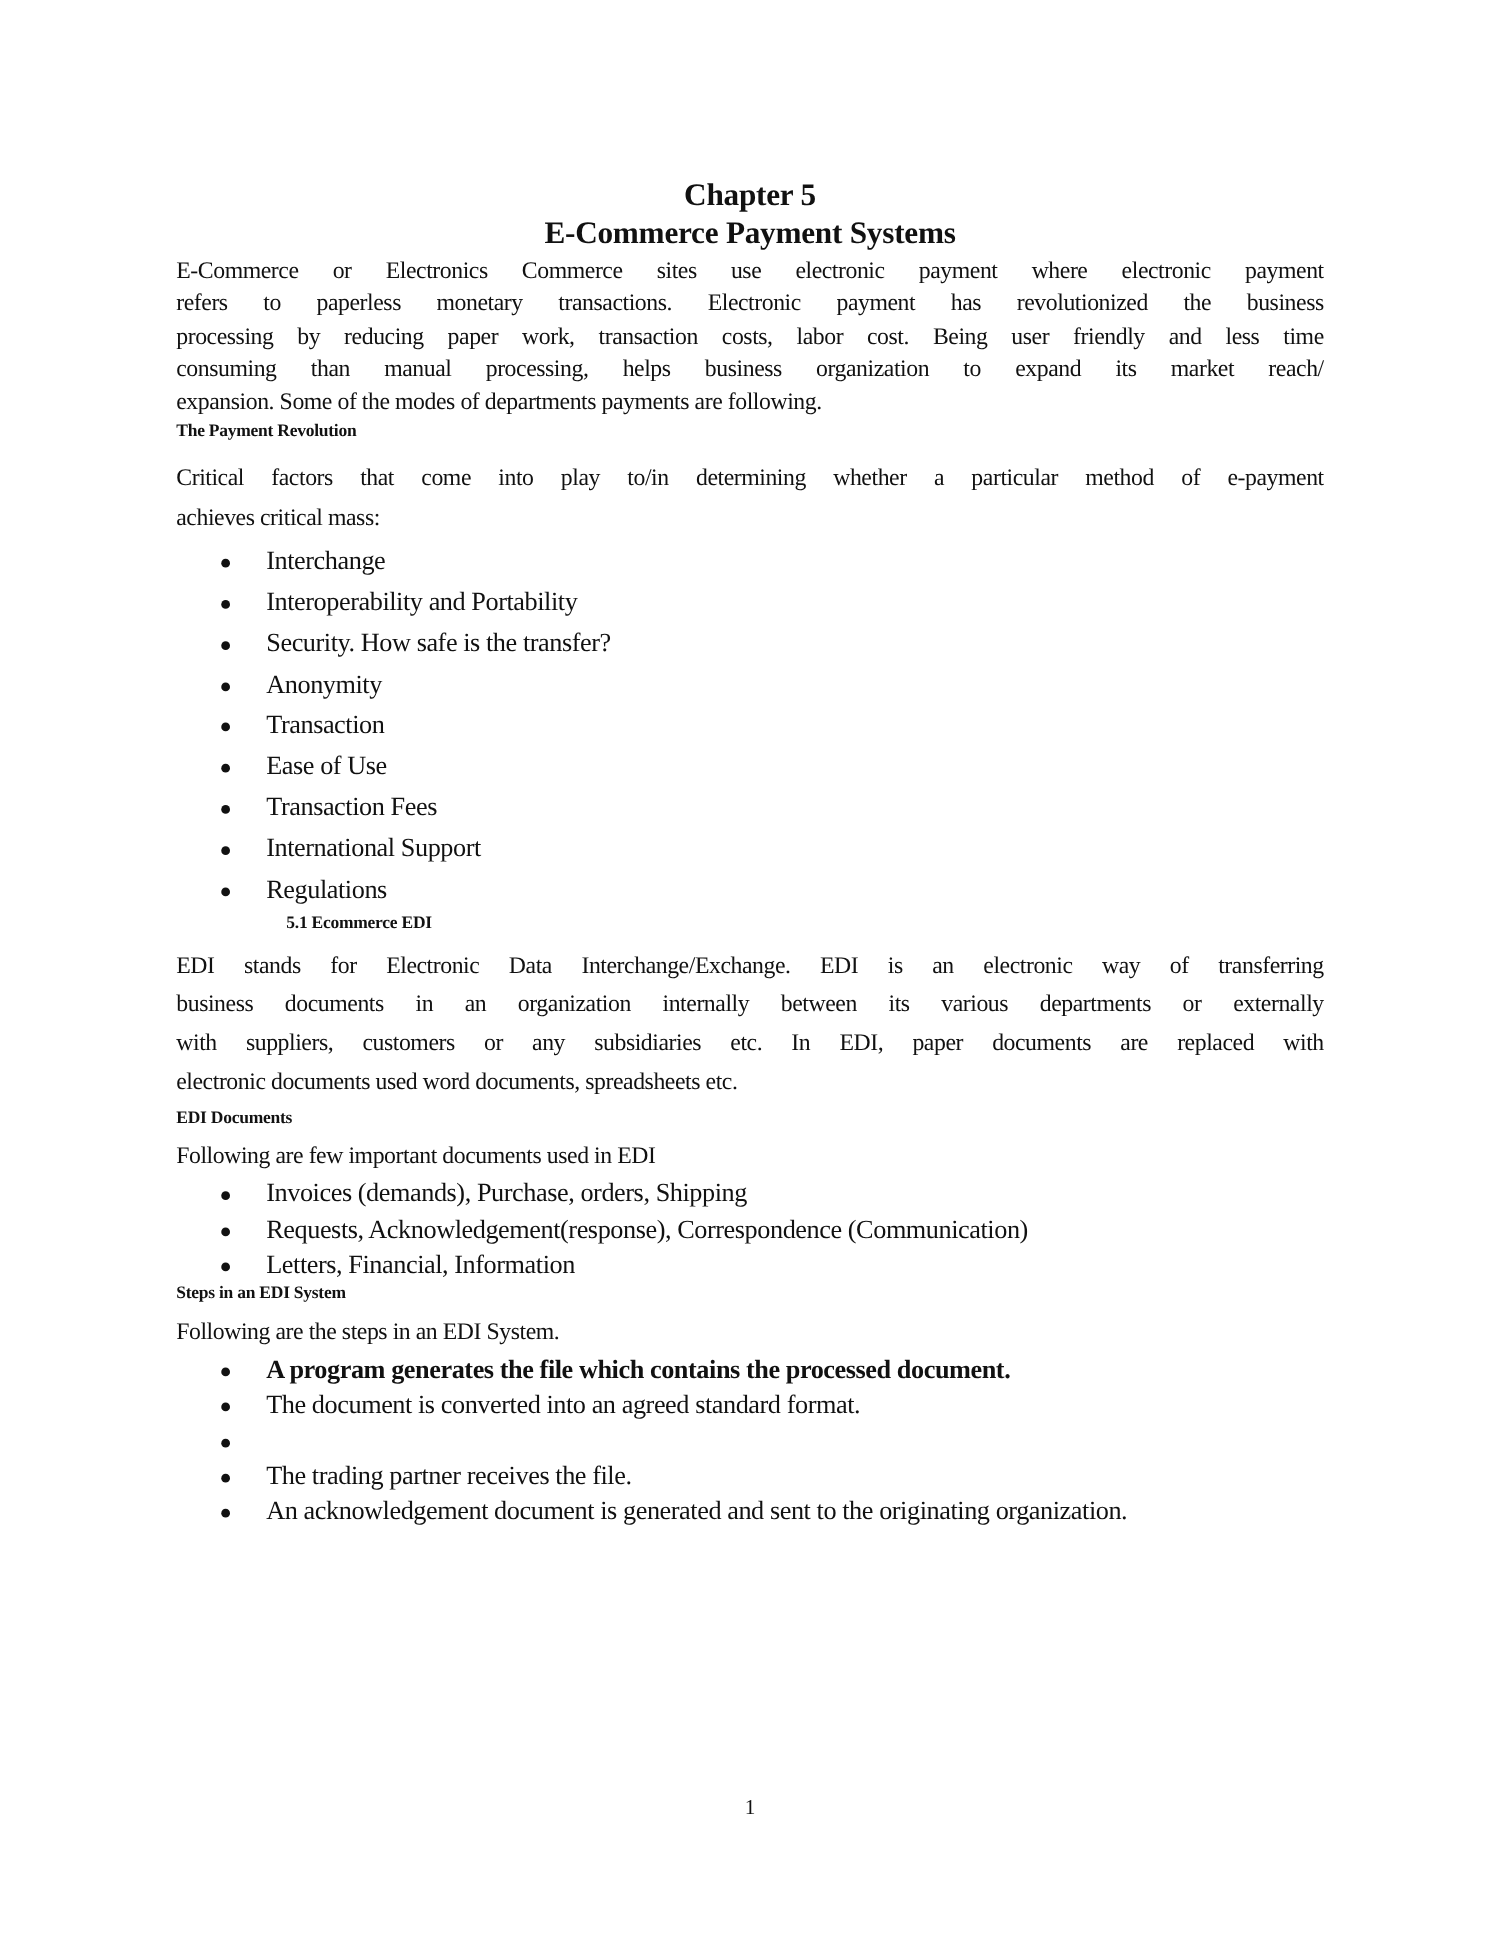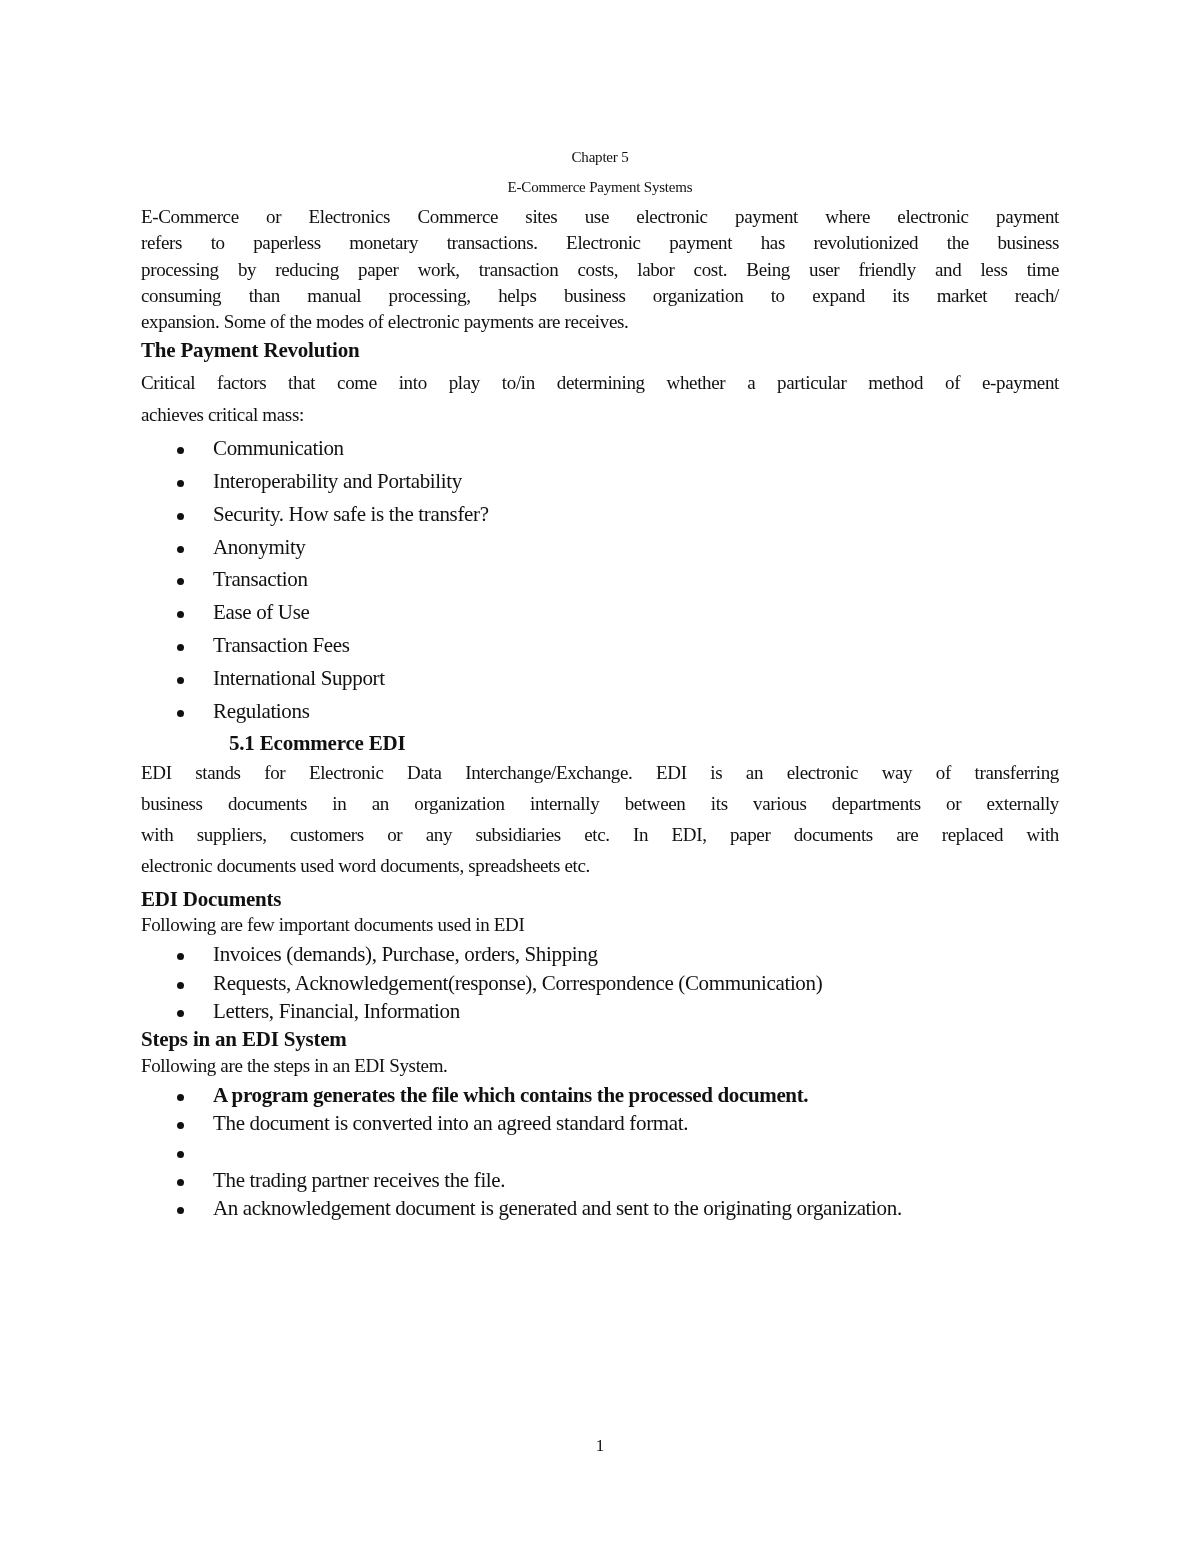--- a/index.html
+++ b/index.html
@@ -19,42 +19,42 @@
       position: absolute;
       left: 141px;
       top: 0;
       width: 918px;
     }
     .title {
       position: absolute;
       left: 0;
       width: 918px;
       text-align: center;
-      font-weight: normal;
-      font-size: 15px;
+      font-weight: bold;
+      font-size: 25px;
       line-height: 26px;
       letter-spacing: -0.2px;
     }
     .line-block {
       position: absolute;
       left: 0;
       width: 918px;
       font-size: 19px;
       letter-spacing: -0.35px;
       white-space: nowrap;
     }
     .justify {
       text-align: justify;
       text-align-last: justify;
     }
     .heading {
       position: absolute;
       left: 0;
       font-weight: bold;
-      font-size: 21px;
+      font-size: 14px;
       letter-spacing: -0.2px;
       white-space: nowrap;
     }
     .bullet-item {
       position: absolute;
       left: 0;
       width: 918px;
       font-size: 21px;
       letter-spacing: -0.35px;
       white-space: nowrap;
@@ -88,29 +88,29 @@
 
 <div class="page">
 
   <div class="title" style="top:144px;">Chapter 5</div>
   <div class="title" style="top:174px;">E-Commerce Payment Systems</div>
 
   <div class="line-block justify" style="top:206px;">E-Commerce or Electronics Commerce sites use electronic payment where electronic payment</div>
   <div class="line-block justify" style="top:232px;">refers to paperless monetary transactions. Electronic payment has revolutionized the business</div>
   <div class="line-block justify" style="top:259px;">processing by reducing paper work, transaction costs, labor cost. Being user friendly and less time</div>
   <div class="line-block justify" style="top:285px;">consuming than manual processing, helps business organization to expand its market reach/</div>
-  <div class="line-block" style="top:311px;">expansion. Some of the modes of electronic payments are receives.</div>
+  <div class="line-block" style="top:311px;">expansion. Some of the modes of departments payments are following.</div>
 
   <div class="heading" style="top:338px;">The Payment Revolution</div>
   <div class="line-block justify" style="top:372px;">Critical factors that come into play to/in determining whether a particular method of e-payment</div>
   <div class="line-block" style="top:404px;">achieves critical mass:</div>
 
   <div class="bullet-item" style="top:436px;height:26px;">
     <span class="bullet-dot"></span>
-    <span class="bullet-text">Communication</span>
+    <span class="bullet-text">Interchange</span>
   </div>
   <div class="bullet-item" style="top:469px;height:26px;">
     <span class="bullet-dot"></span>
     <span class="bullet-text">Interoperability and Portability</span>
   </div>
   <div class="bullet-item" style="top:502px;height:26px;">
     <span class="bullet-dot"></span>
     <span class="bullet-text">Security. How safe is the transfer?</span>
   </div>
   <div class="bullet-item" style="top:535px;height:26px;">

